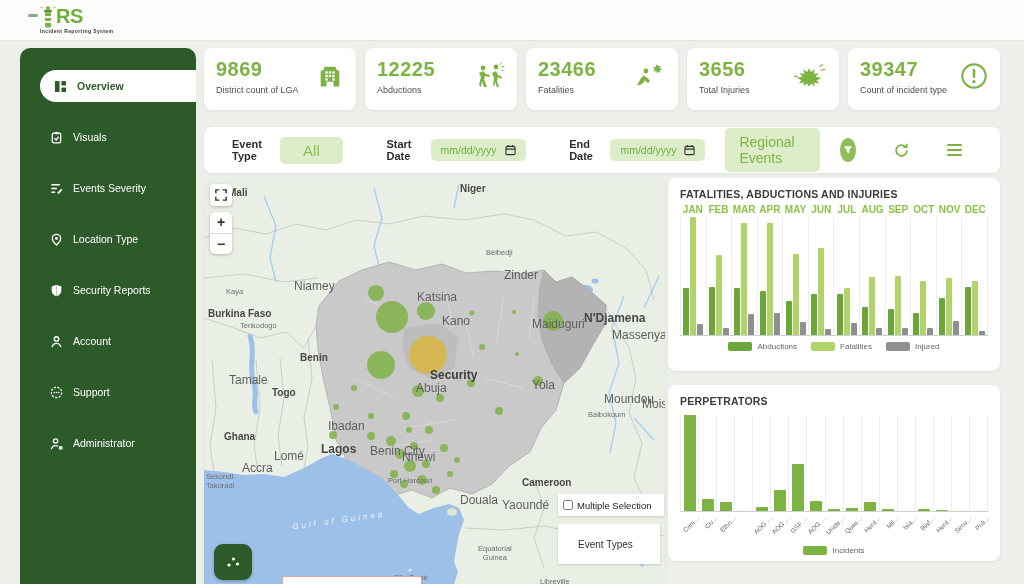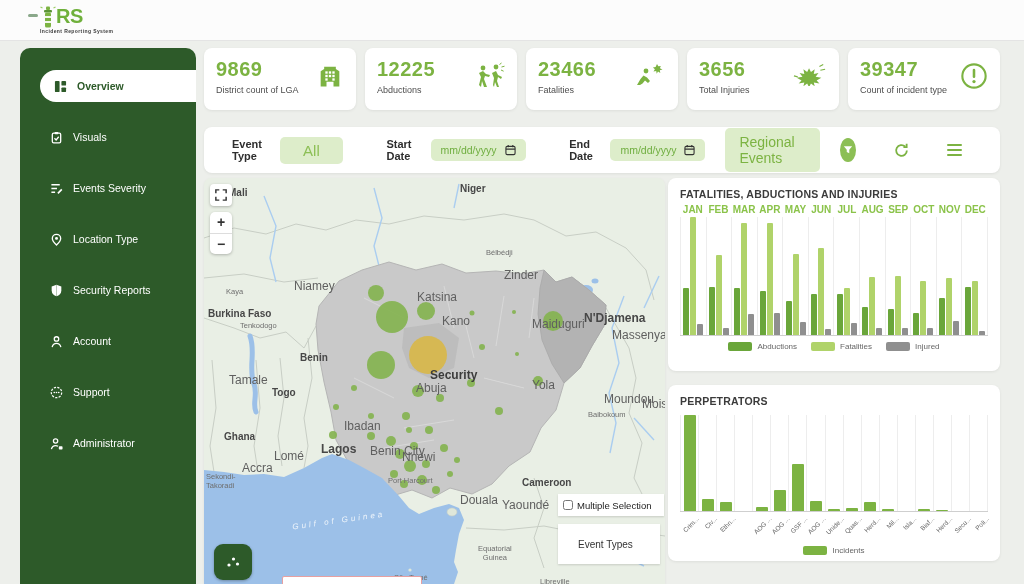--- a/index.html
+++ b/index.html
@@ -390,21 +390,21 @@
       <div class="mlabel" style="left: 408px; top: 150px;">Massenya</div>
       <div class="mlabel country" style="left: 96px; top: 174px;">Benin</div>
       <div class="mlabel big" style="left: 226px; top: 190px;">Security</div>
       <div class="mlabel" style="left: 212px; top: 203px;">Abuja</div>
       <div class="mlabel" style="left: 328px; top: 200px;">Yola</div>
       <div class="mlabel" style="left: 25px; top: 195px;">Tamale</div>
       <div class="mlabel country" style="left: 68px; top: 209px;">Togo</div>
       <div class="mlabel" style="left: 400px; top: 214px;">Moundou</div>
       <div class="mlabel" style="left: 438px; top: 219px;">Moissala</div>
       <div class="mlabel small" style="left: 384px; top: 232px;">Baibokoum</div>
-      <div class="mlabel" style="left: 140px; top: 241px;">Ibadan</div>
+      <div class="mlabel" style="left: 124px; top: 241px;">Ibadan</div>
       <div class="mlabel country" style="left: 20px; top: 253px;">Ghana</div>
       <div class="mlabel b" style="left: 117px; top: 264px;">Lagos</div>
       <div class="mlabel" style="left: 166px; top: 266px;">Benin City</div>
       <div class="mlabel" style="left: 70px; top: 271px;">Lomé</div>
       <div class="mlabel" style="left: 198px; top: 272px;">Nnewi</div>
       <div class="mlabel" style="left: 38px; top: 283px;">Accra</div>
       <div class="mlabel small" style="left: 2px; top: 294px;">Sekondi-
 Takoradi</div>
       <div class="mlabel small" style="left: 184px; top: 298px;">Port Harcourt</div>
       <div class="mlabel country" style="left: 318px; top: 299px;">Cameroon</div>

